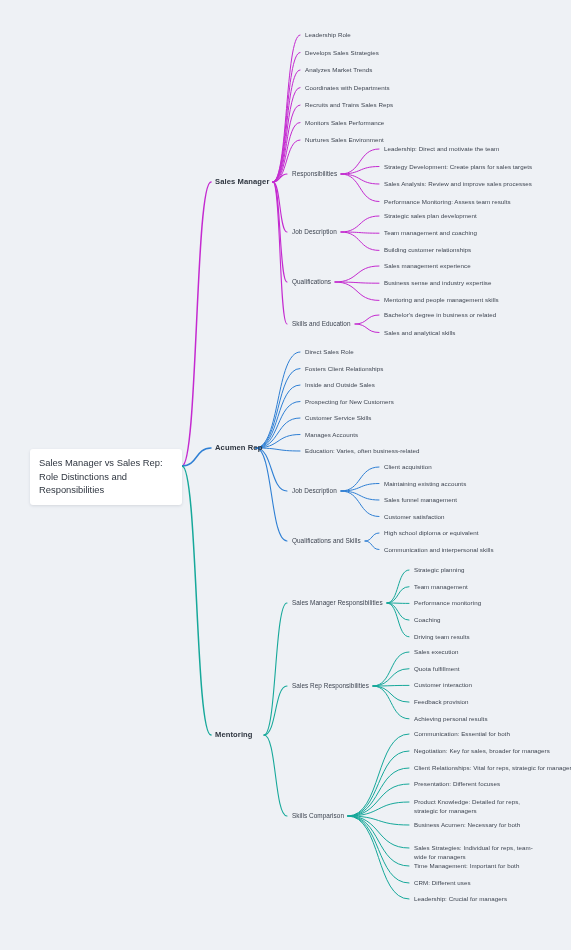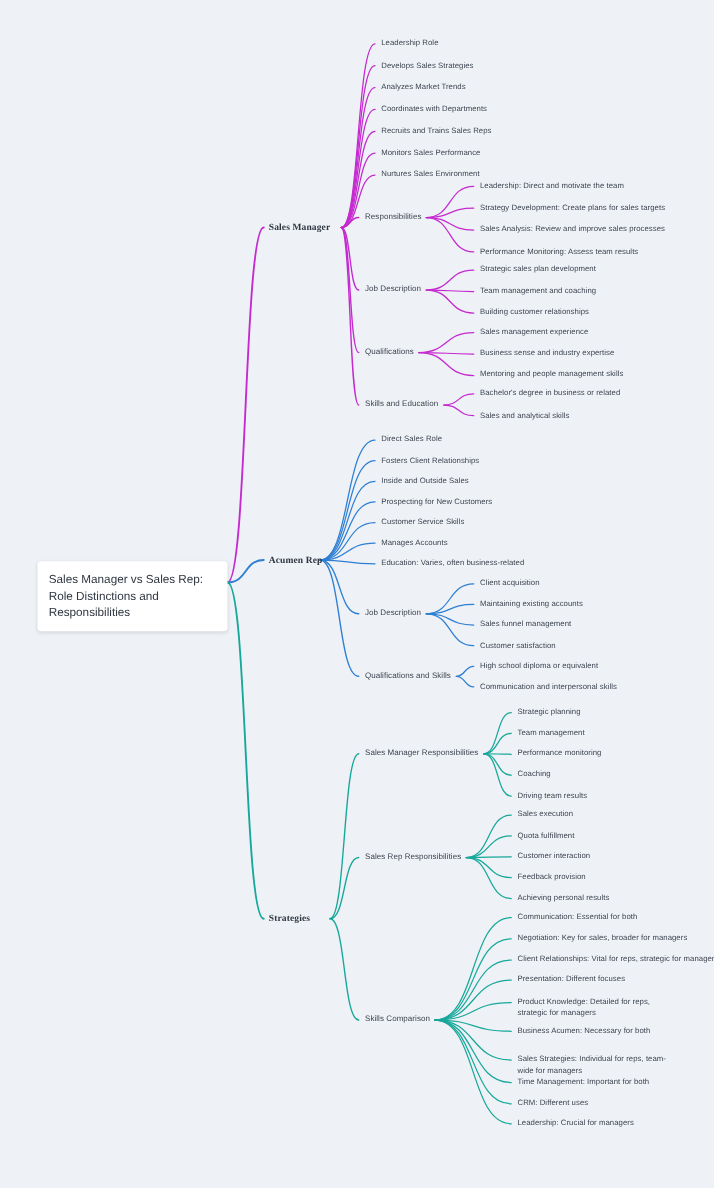--- a/index.html
+++ b/index.html
@@ -18,21 +18,21 @@
     background:#ffffff;
     border-radius:3px;
     padding:7px 9px 8px 9px;
     font-size:9.4px;line-height:13.5px;
     color:#2f3640;
     box-shadow:0 1px 3px rgba(40,50,70,.13);
   }
   
   .branch-label{
     font-size:7.6px;font-weight:bold;color:#2f3640;
-    white-space:nowrap;letter-spacing:.1px;font-family:Liberation Serif, serif;
+    white-space:nowrap;letter-spacing:.1px;
   }
   
   .group-label{
     font-size:6.4px;color:#3d4450;white-space:nowrap;letter-spacing:.05px;
   }
   
   .leaf-label{
     font-size:6.2px;color:#3d4450;letter-spacing:.05px;
     line-height:8.6px;
   }
@@ -143,21 +143,21 @@
     <div class="node leaf-label nowrap" style="left: 305px; top: 430.5px;">Manages Accounts</div>
     <div class="node leaf-label nowrap" style="left: 305px; top: 447px;">Education: Varies, often business-related</div>
     <div class="node group-label nowrap" style="left: 292px; top: 487px;">Job Description</div>
     <div class="node leaf-label nowrap" style="left: 384px; top: 463px;">Client acquisition</div>
     <div class="node leaf-label nowrap" style="left: 384px; top: 479.5px;">Maintaining existing accounts</div>
     <div class="node leaf-label nowrap" style="left: 384px; top: 496px;">Sales funnel management</div>
     <div class="node leaf-label nowrap" style="left: 384px; top: 512.5px;">Customer satisfaction</div>
     <div class="node group-label nowrap" style="left: 292px; top: 537px;">Qualifications and Skills</div>
     <div class="node leaf-label nowrap" style="left: 384px; top: 529px;">High school diploma or equivalent</div>
     <div class="node leaf-label nowrap" style="left: 384px; top: 545.5px;">Communication and interpersonal skills</div>
-    <div class="node branch-label nowrap" style="left: 215px; top: 730px;">Strategies</div>
+    <div class="node branch-label nowrap" style="left: 215px; top: 730px;">Mentoring</div>
     <div class="node group-label nowrap" style="left: 292px; top: 599px;">Sales Manager Responsibilities</div>
     <div class="node leaf-label nowrap" style="left: 414px; top: 566px;">Strategic planning</div>
     <div class="node leaf-label nowrap" style="left: 414px; top: 582.7px;">Team management</div>
     <div class="node leaf-label nowrap" style="left: 414px; top: 599.4px;">Performance monitoring</div>
     <div class="node leaf-label nowrap" style="left: 414px; top: 616.1px;">Coaching</div>
     <div class="node leaf-label nowrap" style="left: 414px; top: 632.8px;">Driving team results</div>
     <div class="node group-label nowrap" style="left: 292px; top: 682px;">Sales Rep Responsibilities</div>
     <div class="node leaf-label nowrap" style="left: 414px; top: 648px;">Sales execution</div>
     <div class="node leaf-label nowrap" style="left: 414px; top: 664.7px;">Quota fulfillment</div>
     <div class="node leaf-label nowrap" style="left: 414px; top: 681.4px;">Customer interaction</div>

